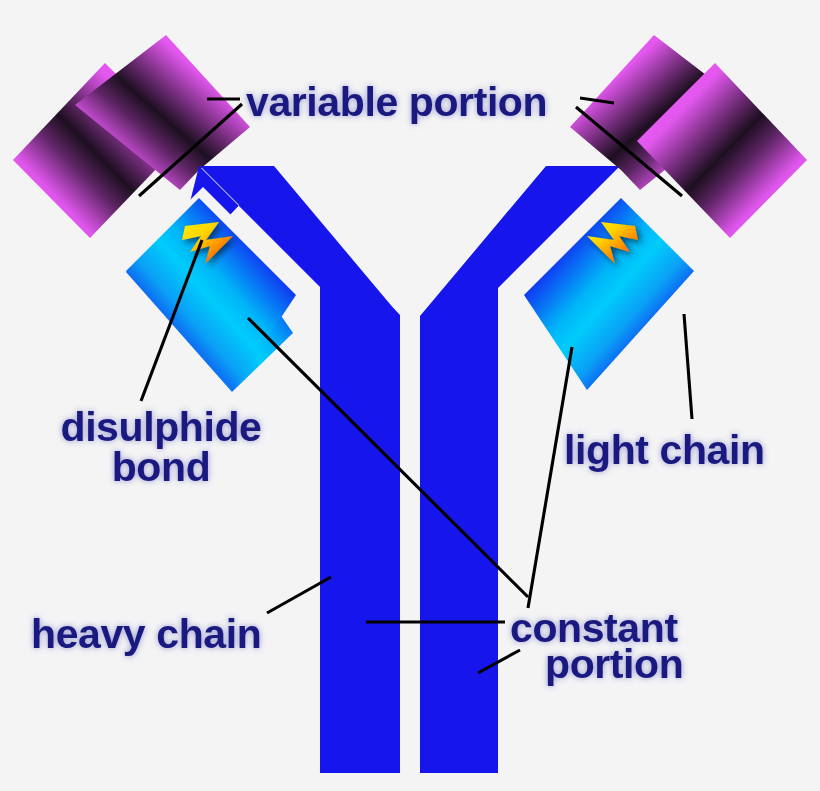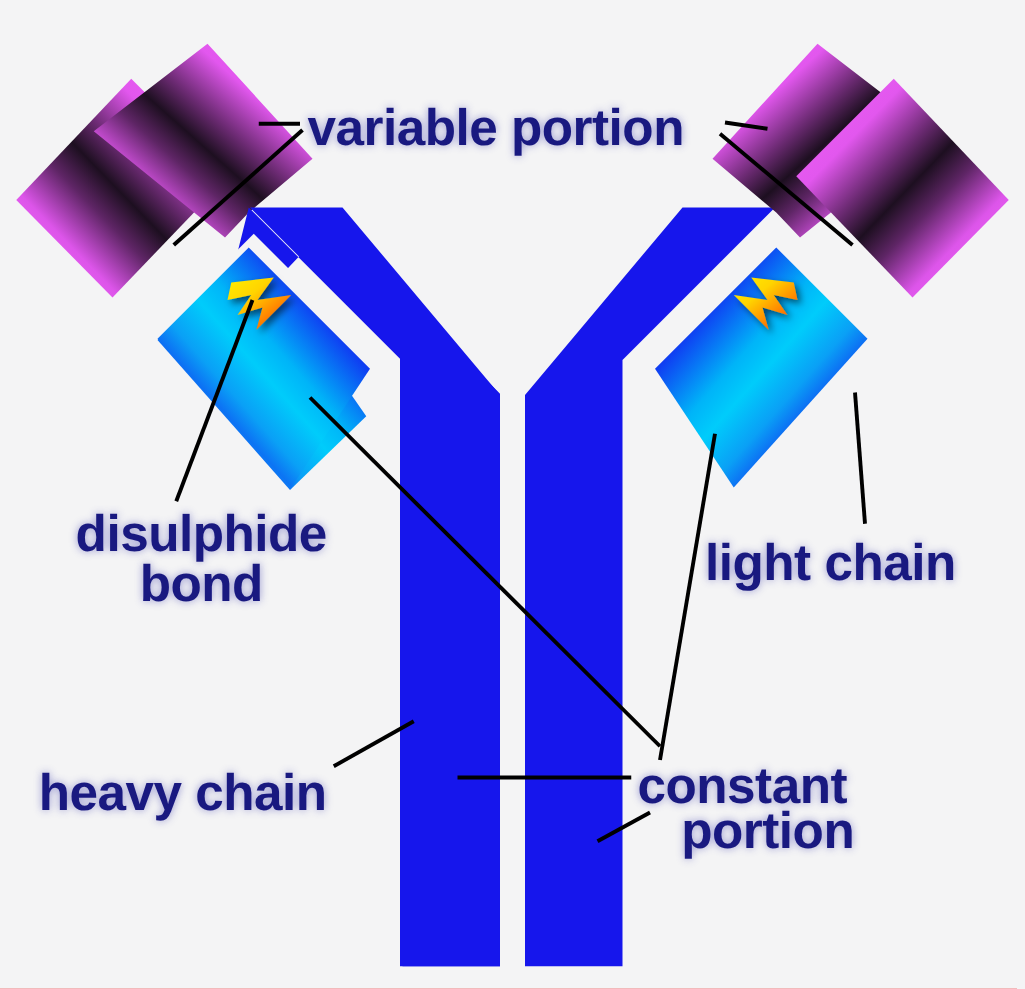--- a/index.html
+++ b/index.html
@@ -11,21 +11,21 @@
   body {
     width: 820px;
     height: 791px;
     font-family: "Liberation Sans", sans-serif;
     overflow: hidden;
   }
   #stage {
     position: relative;
     width: 820px;
     height: 791px;
-    background: #ef4444;
+    background: #fde047;
     text-align: center;
   }
   #diagram {
     position: absolute;
     top: 0;
     left: 0;
     width: 820px;
     height: 791px;
     display: block;
   }

